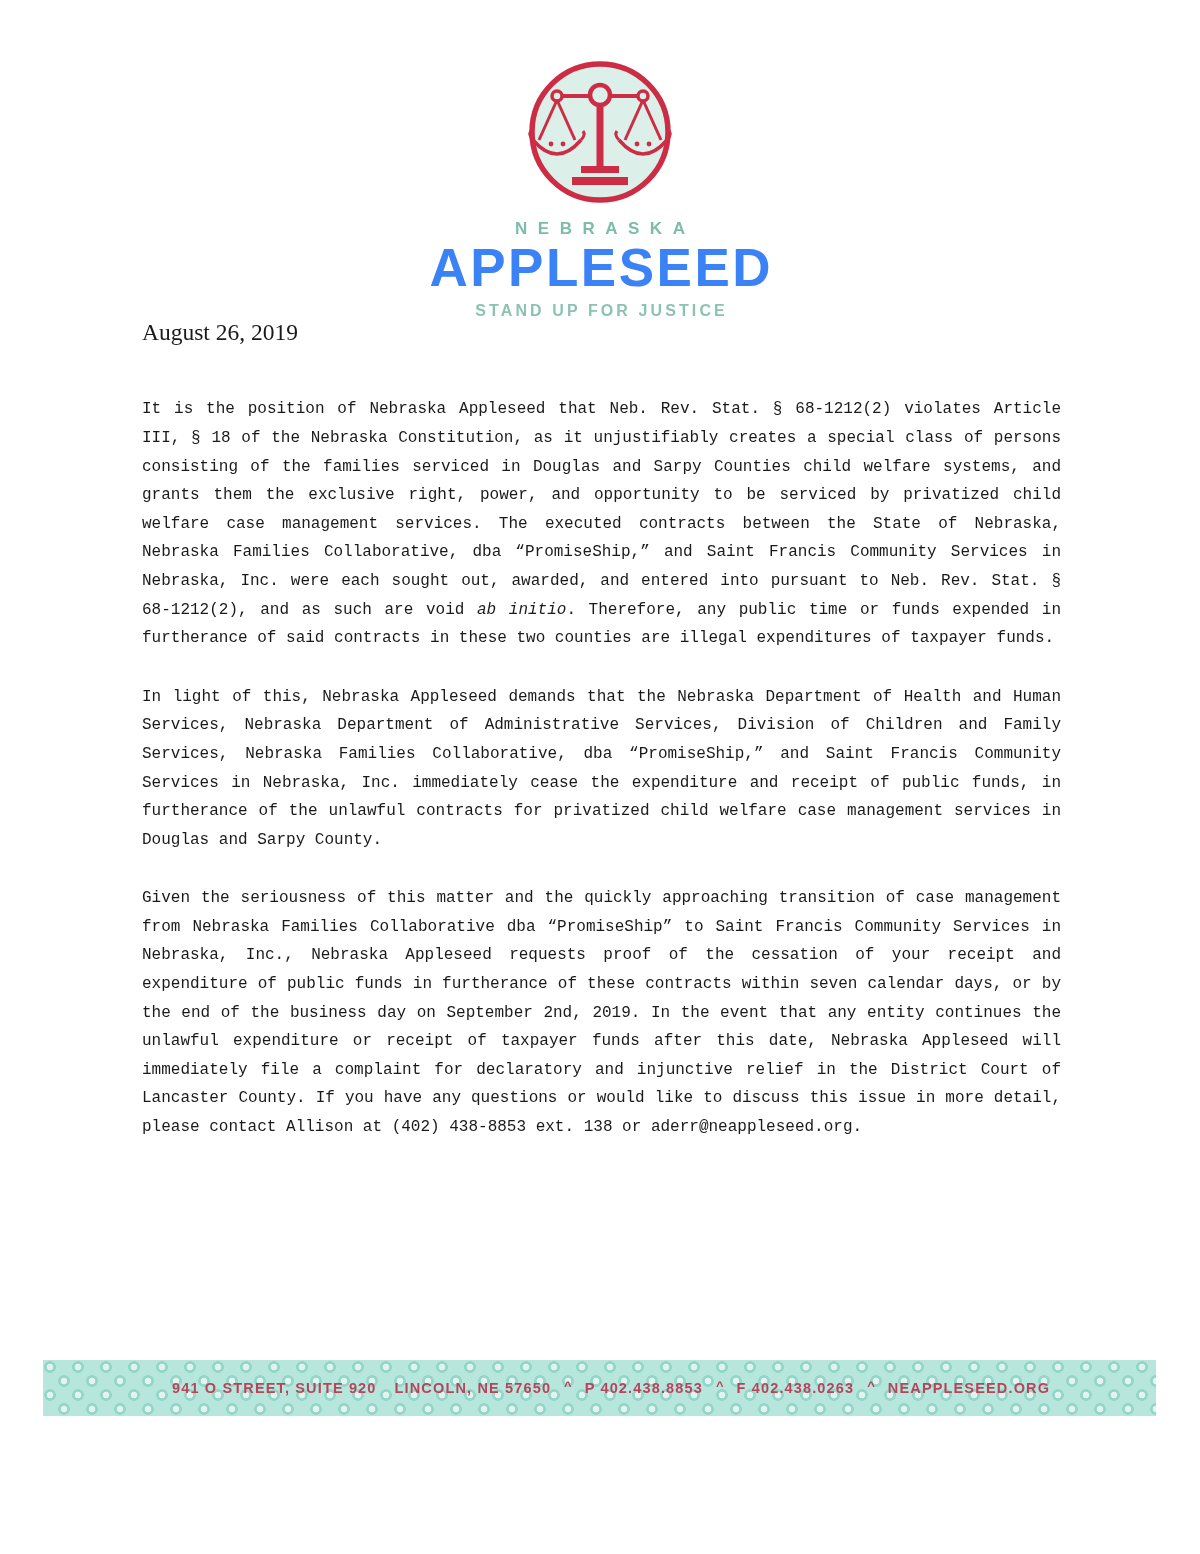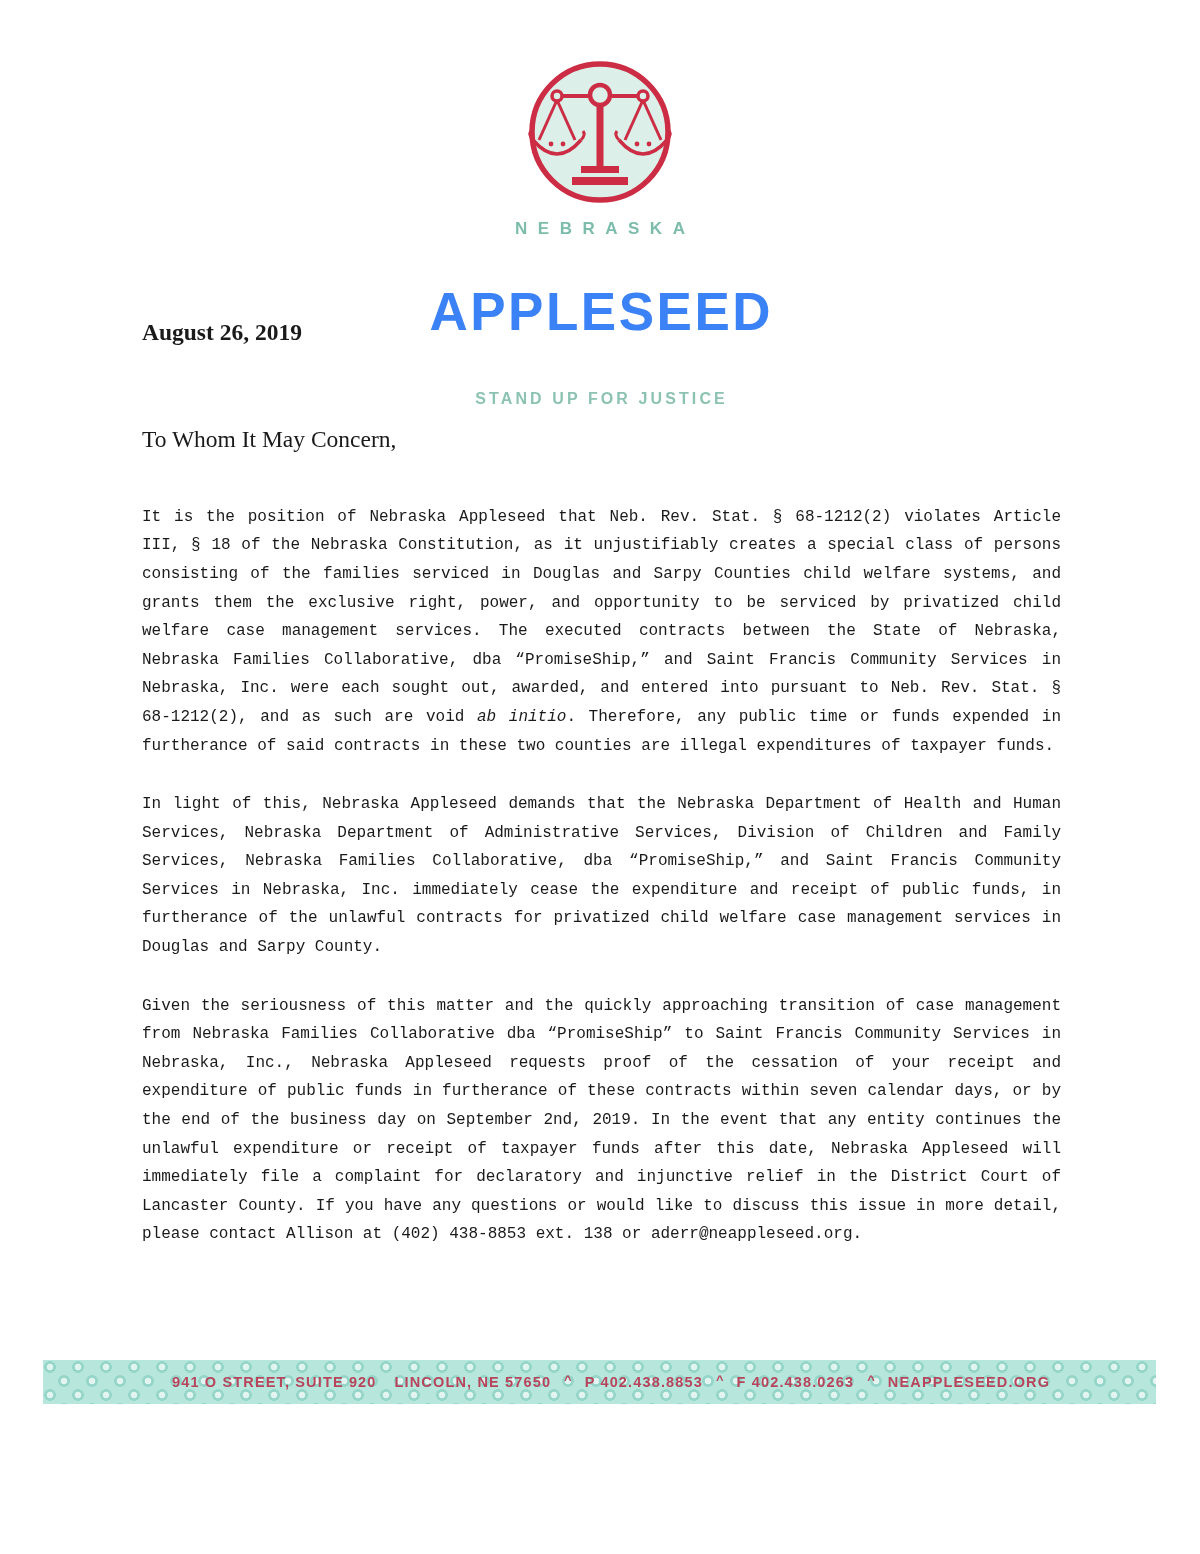--- a/index.html
+++ b/index.html
@@ -34,21 +34,20 @@
     height: 152px;
     display: block;
   }
 
   .wordmark {
     margin-top: 12px;
     display: flex;
     flex-direction: column;
     align-items: center;
     width: 300px;
-    gap: 44px;
   }
 
   .wm-top {
     font-family: "Liberation Sans", "DejaVu Sans", sans-serif;
     font-weight: 700;
     font-size: 17px;
     letter-spacing: 10.5px;
     color: #7dbcab;
     text-indent: 10.5px;
     line-height: 1.1;
@@ -80,21 +79,20 @@
     position: absolute;
     left: 142px;
     top: 318px;
     width: 919px;
   }
 
   .date-line {
     font-size: 23.5px;
     line-height: 1.25;
     margin: 0 0 16px 0;
-    font-weight: bold;
   }
 
   .salutation {
     font-size: 23.5px;
     line-height: 1.25;
     margin: 78px 0 0 0;
   }
 
   p.body-para {
     font-size: 16px;
@@ -115,21 +113,21 @@
   }
 
   em.lat { font-style: italic; }
 
   
   .footer-band {
     position: absolute;
     left: 43px;
     top: 1360px;
     width: 1113px;
-    height: 44px;
+    height: 56px;
     background-color: #b7e6dc;
     background-image:
       radial-gradient(circle at 7px 7px, rgba(255,255,255,0.72) 3.1px, rgba(255,255,255,0) 3.6px),
       radial-gradient(circle at 21px 21px, rgba(255,255,255,0.72) 3.1px, rgba(255,255,255,0) 3.6px),
       radial-gradient(circle at 7px 7px, rgba(120,200,186,0.55) 5.6px, rgba(120,200,186,0) 6.1px),
       radial-gradient(circle at 21px 21px, rgba(120,200,186,0.55) 5.6px, rgba(120,200,186,0) 6.1px);
     background-size: 28px 28px, 28px 28px, 28px 28px, 28px 28px;
     display: flex;
     align-items: center;
     overflow: hidden;
@@ -209,21 +207,20 @@
     <div class="wm-main">APPLESEED</div>
     <div class="wm-sub">STAND UP FOR JUSTICE</div>
   </div>
 
 </header>
 
 <main class="letter">
 
   <div class="date-line">August 26, 2019</div>
 
-  <div class="salutation">To Whom It May Concern,</div>
 
   <p class="body-para first"><span>It is the position of Nebraska Appleseed that Neb. Rev. Stat. § 68-1212(2) violates Article III, § 18 of the Nebraska Constitution, as it unjustifiably creates a special class of persons consisting of the families serviced in Douglas and Sarpy Counties child welfare systems, and grants them the exclusive right, power, and opportunity to be serviced by privatized child welfare case management services. The executed contracts between the State of Nebraska, Nebraska Families Collaborative, dba “PromiseShip,” and Saint Francis Community Services in Nebraska, Inc. were each sought out, awarded, and entered into pursuant to Neb. Rev. Stat. § 68-1212(2), and as such are void </span><em class="lat">ab initio</em><span>. Therefore, any public time or funds expended in furtherance of said contracts in these two counties are illegal expenditures of taxpayer funds.</span></p>
 
   <p class="body-para">In light of this, Nebraska Appleseed demands that the Nebraska Department of Health and Human Services, Nebraska Department of Administrative Services, Division of Children and Family Services, Nebraska Families Collaborative, dba “PromiseShip,” and Saint Francis Community Services in Nebraska, Inc. immediately cease the expenditure and receipt of public funds, in furtherance of the unlawful contracts for privatized child welfare case management services in Douglas and Sarpy County.</p>
 
   <p class="body-para">Given the seriousness of this matter and the quickly approaching transition of case management from Nebraska Families Collaborative dba “PromiseShip” to Saint Francis Community Services in Nebraska, Inc., Nebraska Appleseed requests proof of the cessation of your receipt and expenditure of public funds in furtherance of these contracts within seven calendar days, or by the end of the business day on September 2nd, 2019. In the event that any entity continues the unlawful expenditure or receipt of taxpayer funds after this date, Nebraska Appleseed will immediately file a complaint for declaratory and injunctive relief in the District Court of Lancaster County. If you have any questions or would like to discuss this issue in more detail, please contact Allison at (402) 438-8853 ext. 138 or aderr@neappleseed.org.</p>
 
 
 </main>
 

